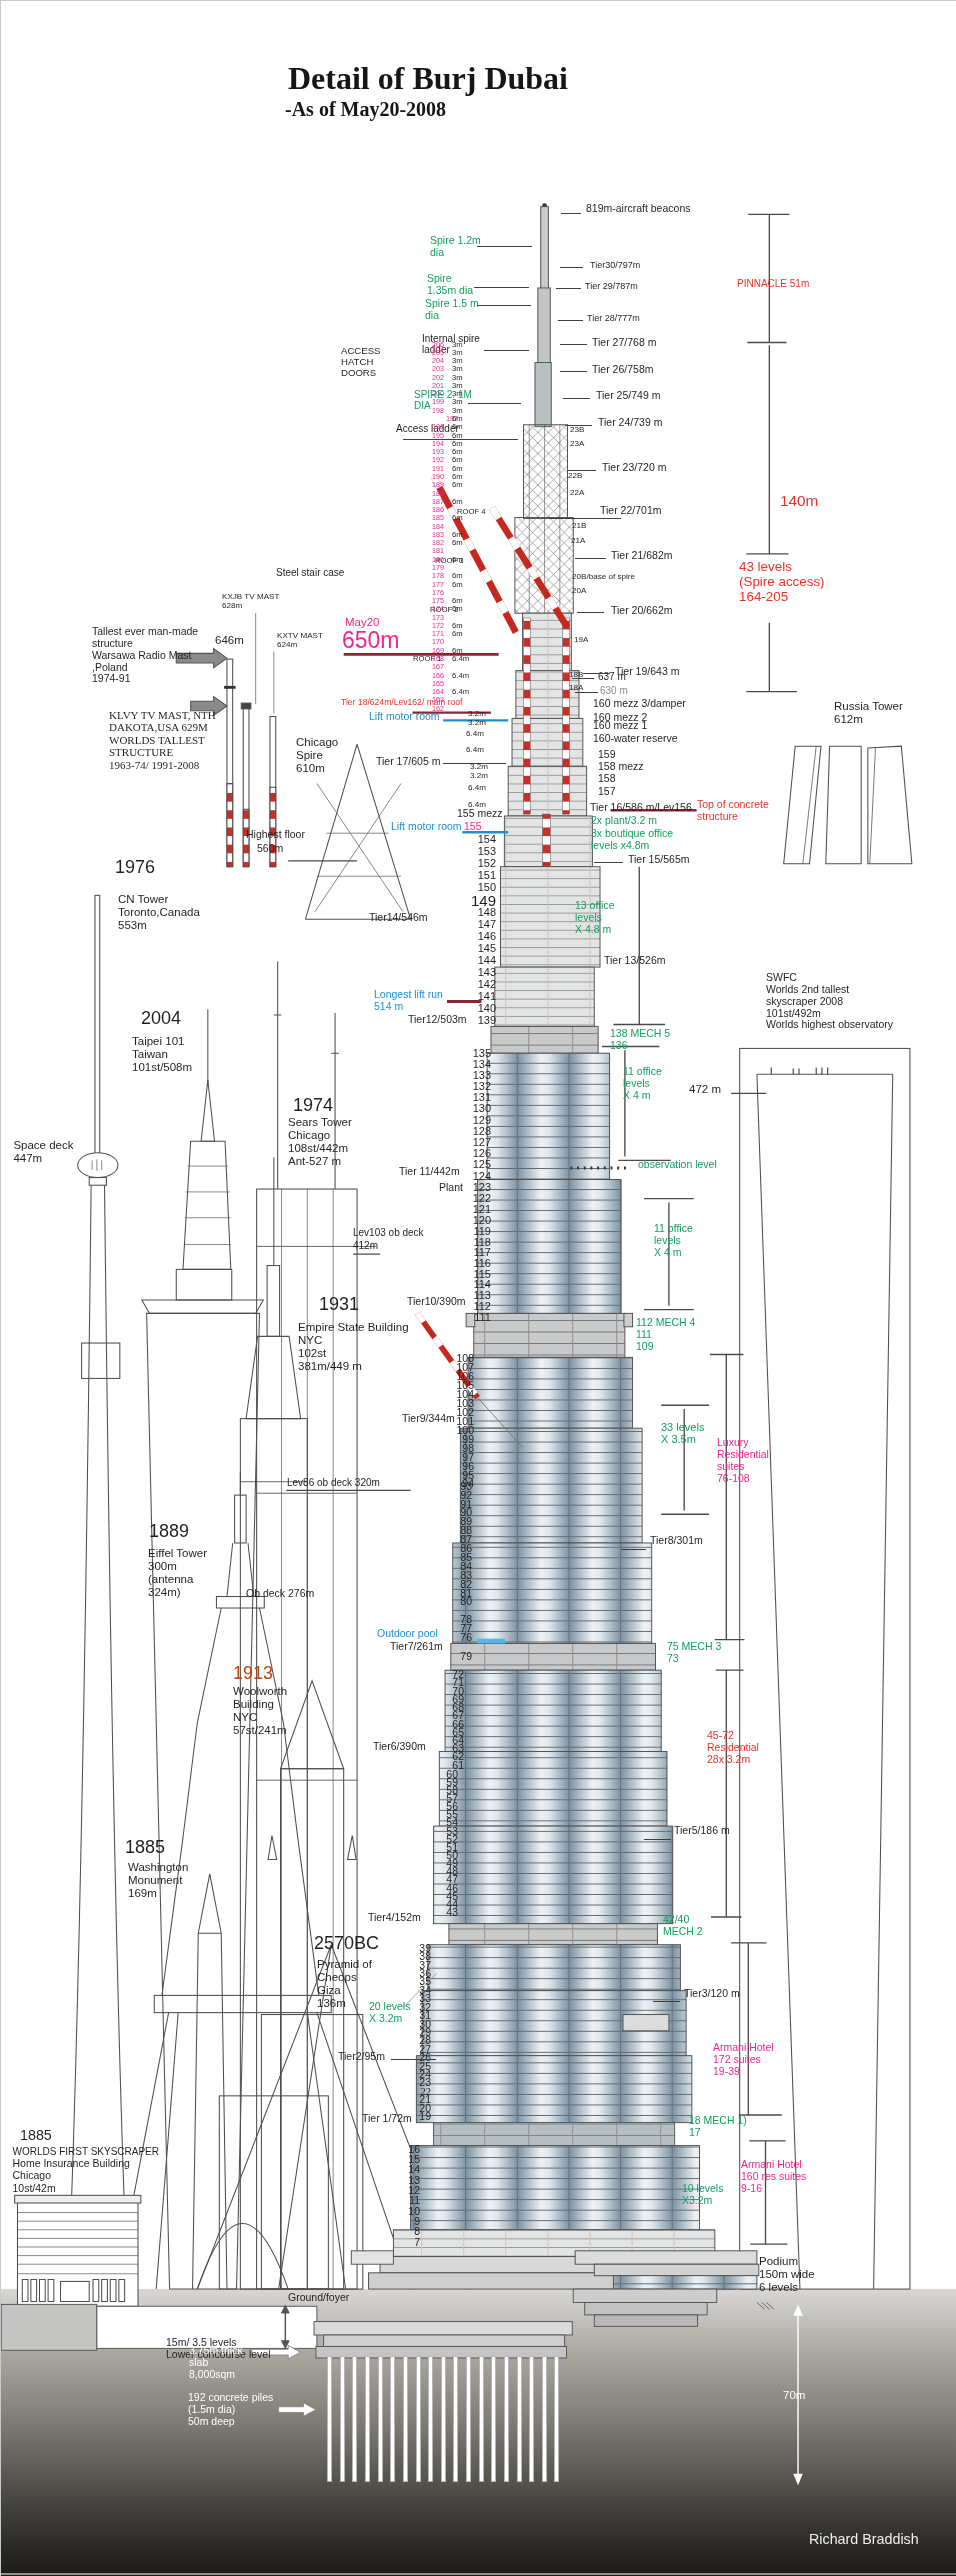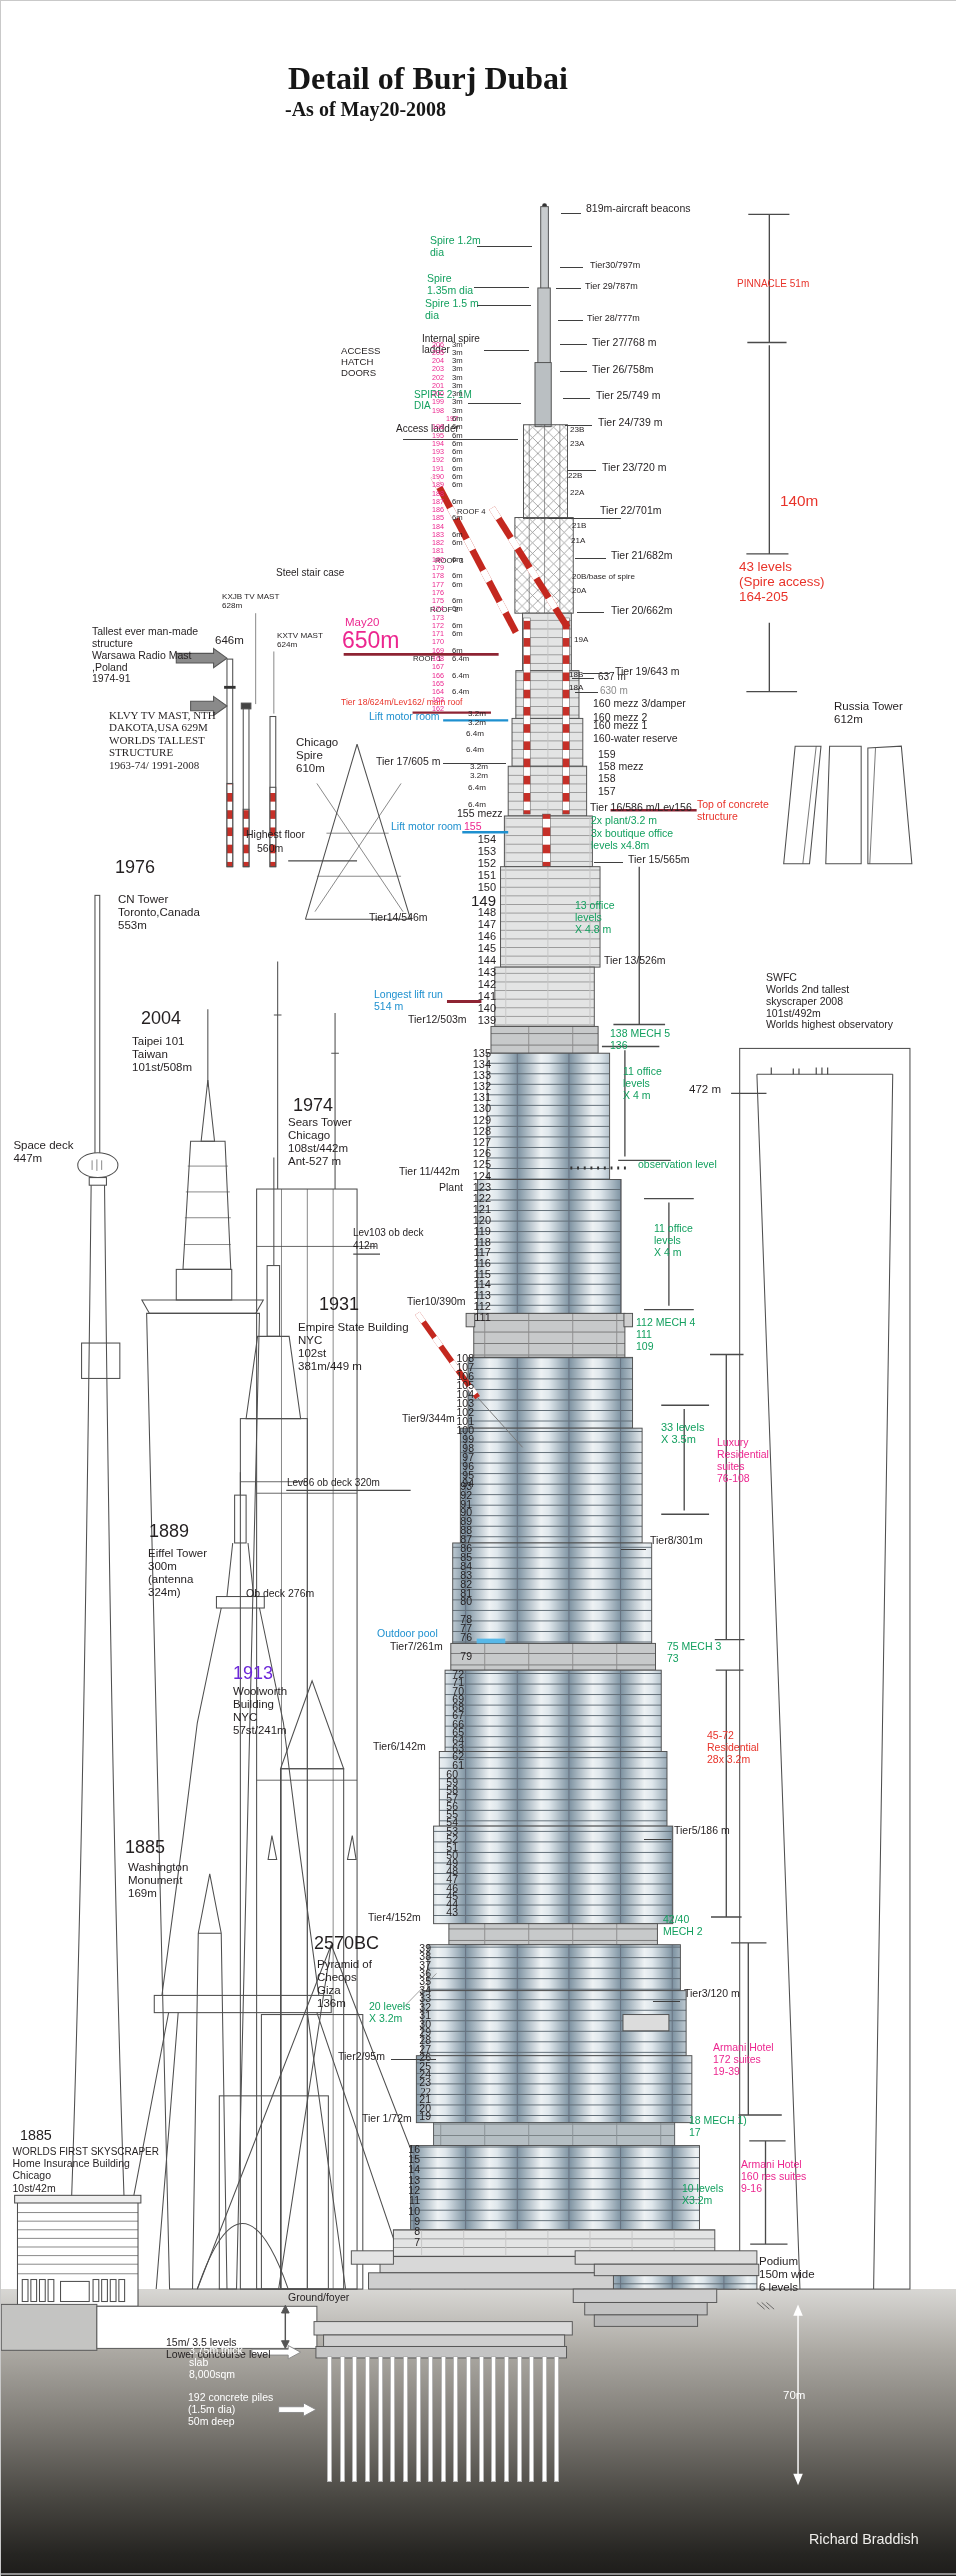--- a/index.html
+++ b/index.html
@@ -422,21 +422,21 @@
       <div class="lbl" style="left: 368px; top: 911px; font-size: 10.5px; color: rgb(35, 31, 32);">Tier14/546m</div>
       <div class="lbl" style="left: 373px; top: 988px; font-size: 10.5px; color: rgb(30, 144, 207);">Longest lift run
 514 m</div>
       <div class="lbl" style="left: 407px; top: 1013px; font-size: 10.5px; color: rgb(35, 31, 32);">Tier12/503m</div>
       <div class="lbl" style="left: 398px; top: 1165px; font-size: 10.5px; color: rgb(35, 31, 32);">Tier 11/442m</div>
       <div class="lbl" style="left: 438px; top: 1181px; font-size: 10.5px; color: rgb(35, 31, 32);">Plant</div>
       <div class="lbl" style="left: 406px; top: 1295px; font-size: 10.5px; color: rgb(35, 31, 32);">Tier10/390m</div>
       <div class="lbl" style="left: 401px; top: 1412px; font-size: 10.5px; color: rgb(35, 31, 32);">Tier9/344m</div>
       <div class="lbl" style="left: 376px; top: 1627px; font-size: 10.5px; color: rgb(30, 144, 207);">Outdoor pool</div>
       <div class="lbl" style="left: 389px; top: 1640px; font-size: 10.5px; color: rgb(35, 31, 32);">Tier7/261m</div>
-      <div class="lbl" style="left: 372px; top: 1740px; font-size: 10.5px; color: rgb(35, 31, 32);">Tier6/142m</div>
+      <div class="lbl" style="left: 372px; top: 1740px; font-size: 10.5px; color: rgb(35, 31, 32);">Tier6/390m</div>
       <div class="lbl" style="left: 367px; top: 1911px; font-size: 10.5px; color: rgb(35, 31, 32);">Tier4/152m</div>
       <div class="lbl" style="left: 368px; top: 2000px; font-size: 10.5px; color: rgb(19, 160, 95);">20 levels
 X 3.2m</div>
       <div class="lbl" style="left: 337px; top: 2050px; font-size: 10.5px; color: rgb(35, 31, 32);">Tier2/95m</div>
       <div class="lbl" style="left: 361px; top: 2112px; font-size: 10.5px; color: rgb(35, 31, 32);">Tier 1/72m</div>
       <div class="lbl" style="left: 114px; top: 856px; font-size: 18px; color: rgb(35, 31, 32);">1976</div>
       <div class="lbl" style="left: 117px; top: 892px; font-size: 11.5px; color: rgb(35, 31, 32);">CN Tower
 Toronto,Canada
 553m</div>
       <div class="lbl" style="left: 140px; top: 1007px; font-size: 18px; color: rgb(35, 31, 32);">2004</div>
@@ -457,21 +457,21 @@
 NYC
 102st
 381m/449 m</div>
       <div class="lbl" style="left: 286px; top: 1476px; font-size: 10px; color: rgb(35, 31, 32);">Lev86 ob deck 320m</div>
       <div class="lbl" style="left: 148px; top: 1520px; font-size: 18px; color: rgb(35, 31, 32);">1889</div>
       <div class="lbl" style="left: 147px; top: 1546px; font-size: 11.5px; color: rgb(35, 31, 32);">Eiffel Tower
 300m
 (antenna
 324m)</div>
       <div class="lbl" style="left: 245px; top: 1587px; font-size: 10.5px; color: rgb(35, 31, 32);">Ob deck 276m</div>
-      <div class="lbl" style="left: 232px; top: 1662px; font-size: 18px; color: #6d28d9;">1913</div>
+      <div class="lbl" style="left: 232px; top: 1662px; font-size: 18px; color: #c2410c;">1913</div>
       <div class="lbl" style="left: 232px; top: 1684px; font-size: 11.5px; color: rgb(35, 31, 32);">Woolworth
 Building
 NYC
 57st/241m</div>
       <div class="lbl" style="left: 124px; top: 1836px; font-size: 18px; color: rgb(35, 31, 32);">1885</div>
       <div class="lbl" style="left: 127px; top: 1860px; font-size: 11.5px; color: rgb(35, 31, 32);">Washington
 Monument
 169m</div>
       <div class="lbl" style="left: 313px; top: 1932px; font-size: 18px; color: rgb(35, 31, 32);">2570BC</div>
       <div class="lbl" style="left: 316px; top: 1957px; font-size: 11.5px; color: rgb(35, 31, 32);">Pyramid of

